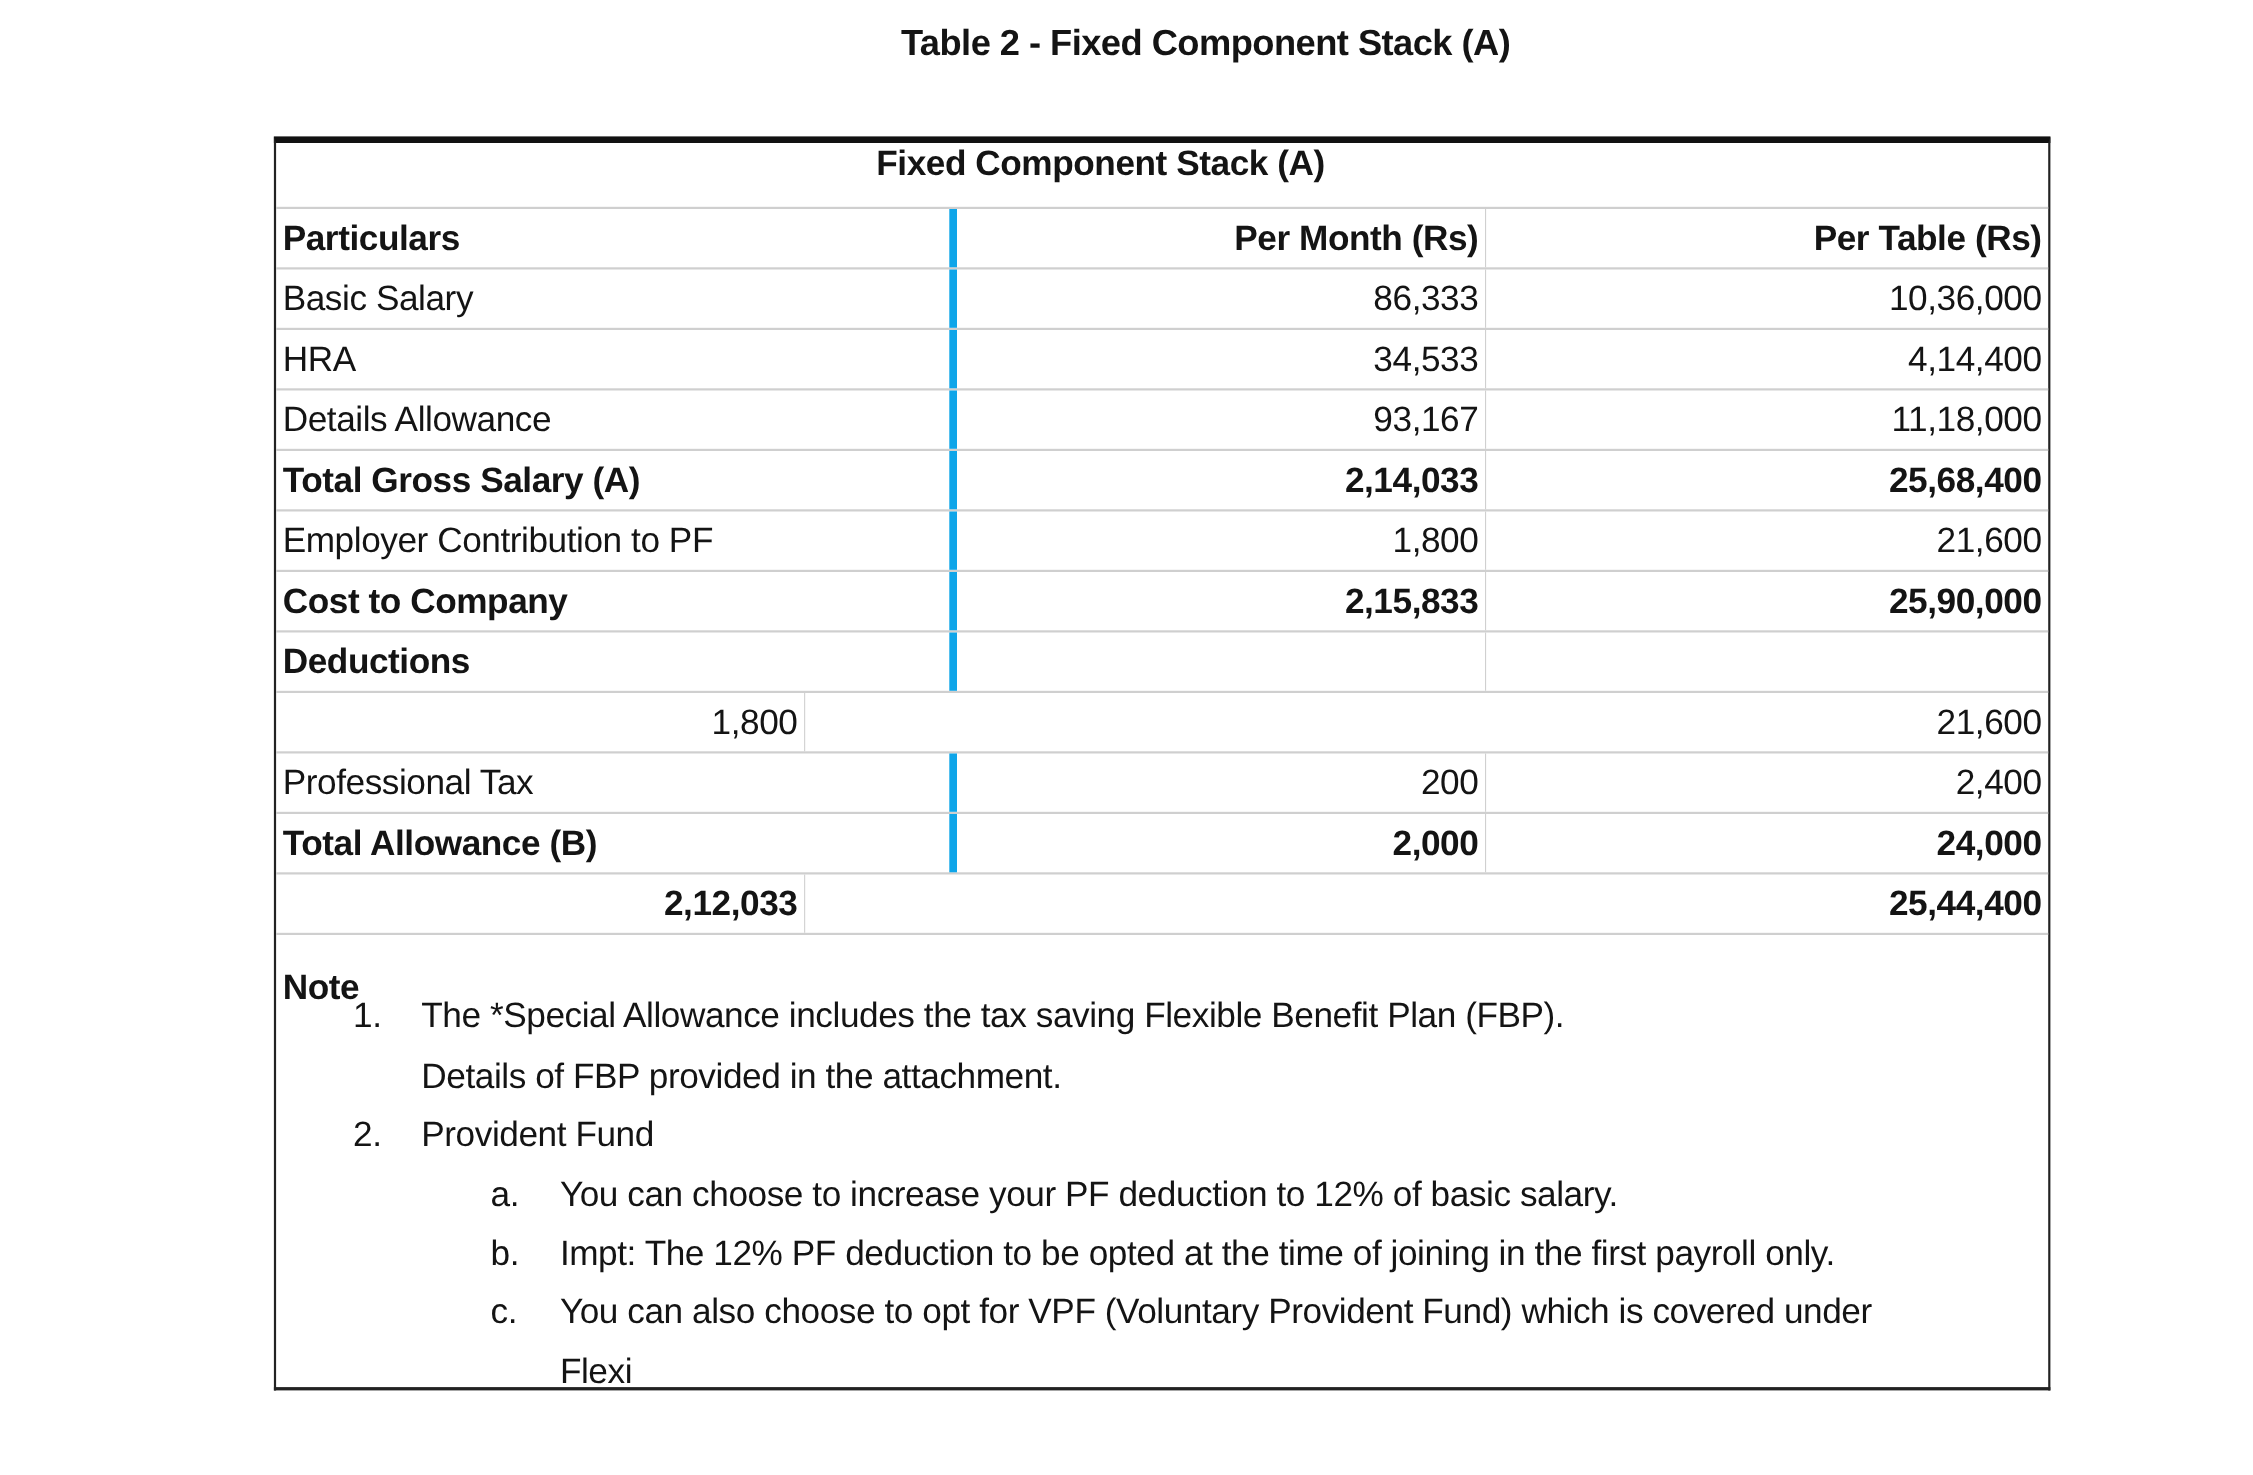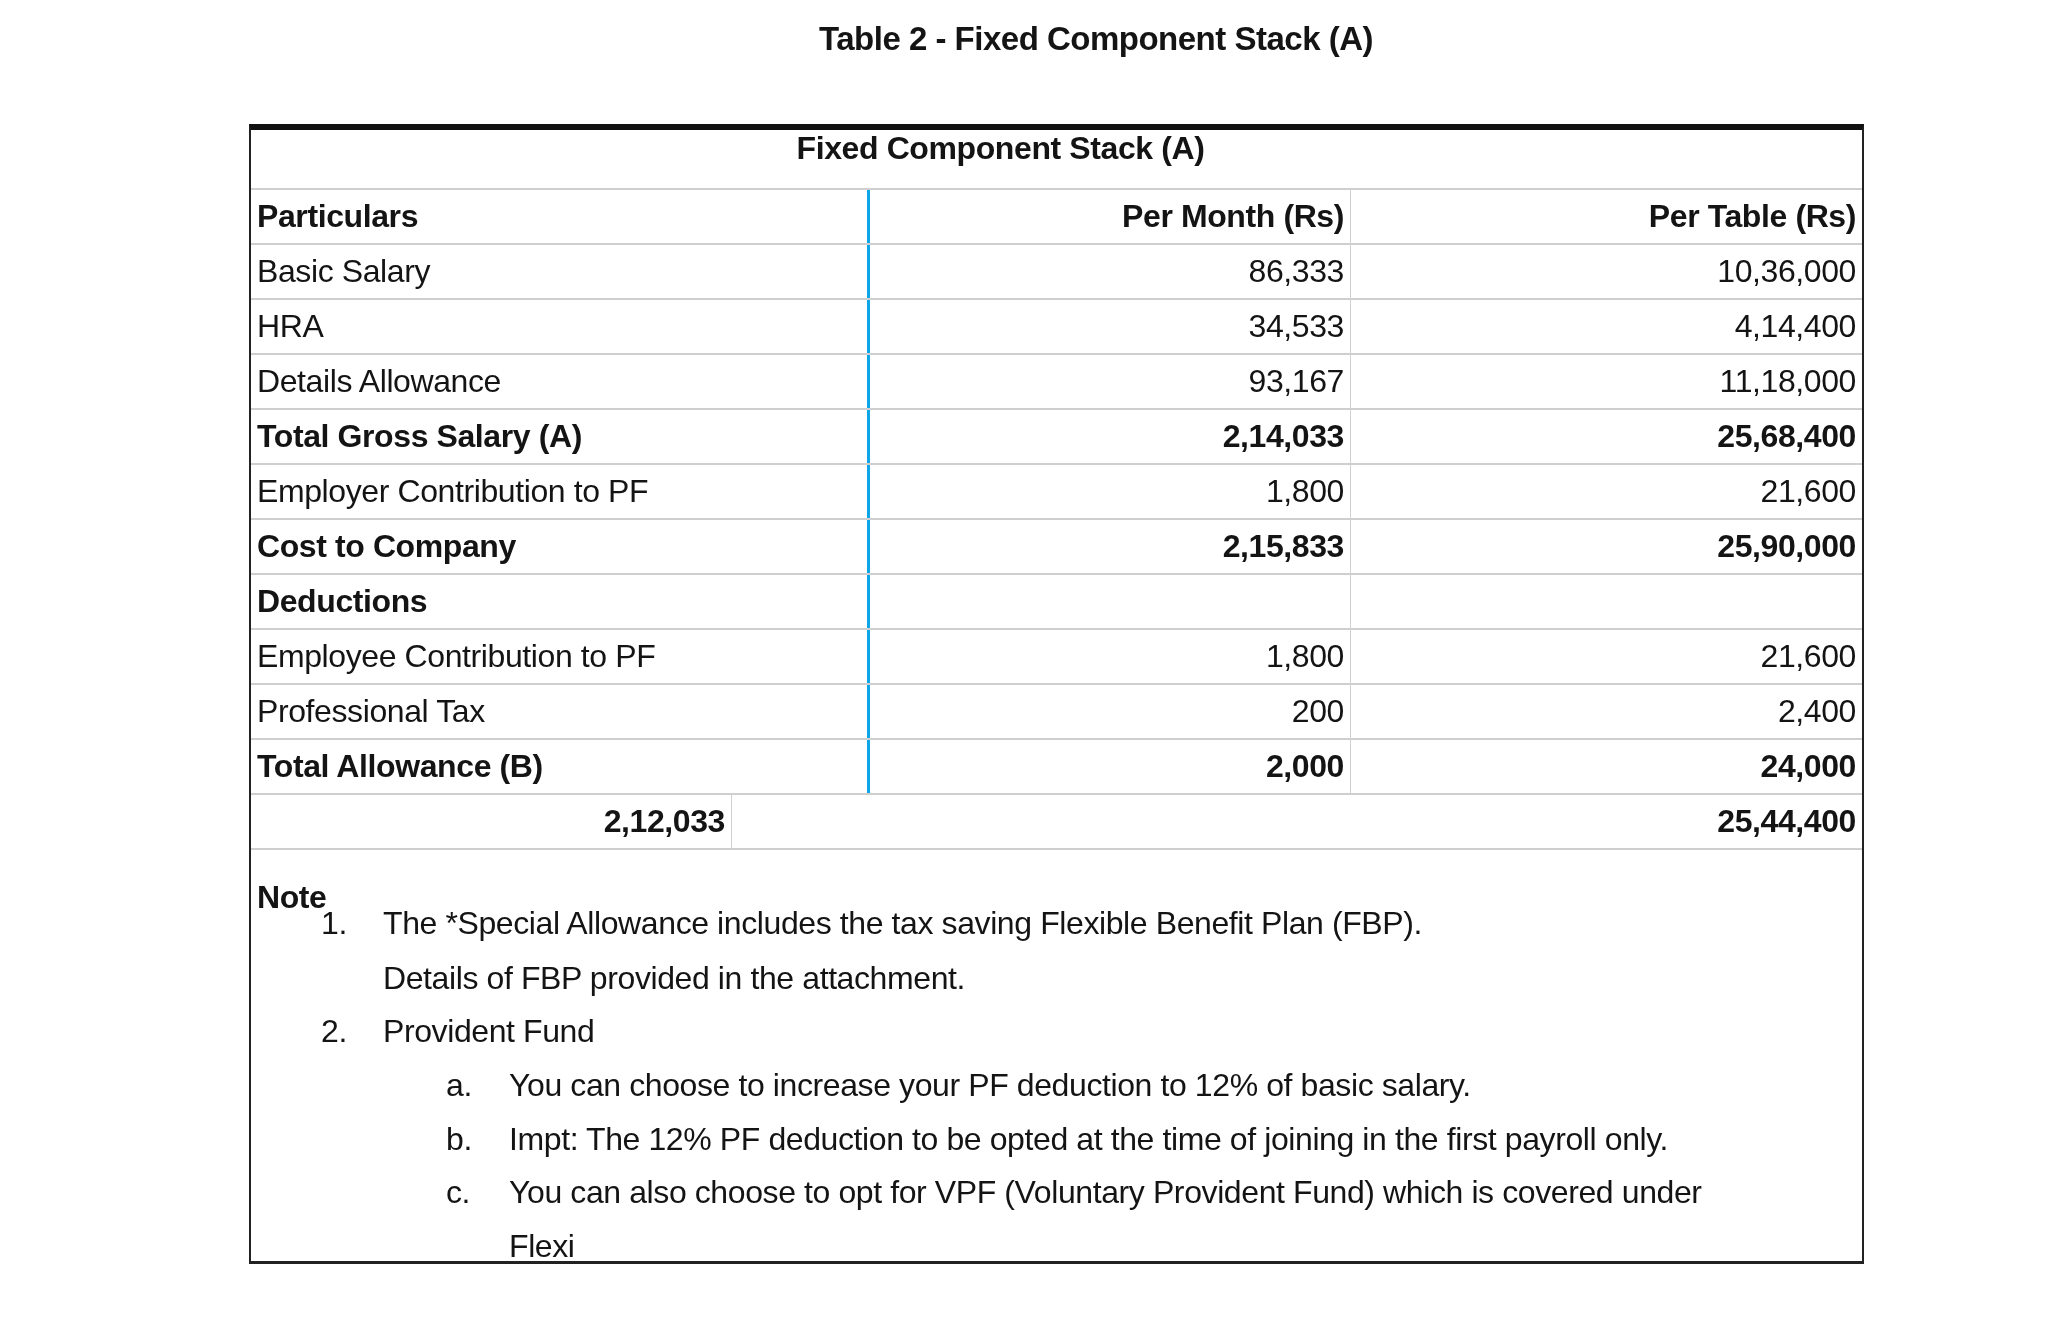--- a/index.html
+++ b/index.html
@@ -9,21 +9,21 @@
            font-weight:bold; font-size:33px; letter-spacing:-0.5px; }
   .tbl { position:absolute; left:249px; top:124px; width:1615px; height:1140px;
          border-left:2px solid #222; border-right:2px solid #222; border-bottom:3px solid #222;
          border-top:6px solid #111; box-sizing:border-box; }
   .hdr-top { position:absolute; left:0; right:0; top:0; height:58px; border-bottom:2px solid #cfcfcf;
              display:flex; align-items:flex-start; justify-content:center; }
   .hdr-top span { font-weight:bold; font-size:32px; letter-spacing:-0.4px; margin-left:-112px; }
   .row { position:absolute; left:0; right:0; height:53px; border-bottom:2px solid #cfcfcf;
          display:flex; font-size:32px; letter-spacing:-0.4px; }
   .row.bold { font-weight:bold; }
-  .c1 { width:619px; padding-left:6px; box-sizing:border-box; border-right:3px solid #0ea5e9;
+  .c1 { width:619px; padding-left:6px; box-sizing:border-box; border-right:7px solid #0ea5e9;
         display:flex; align-items:center; white-space:nowrap; }
   .c2 { width:481px; padding-right:6px; box-sizing:border-box; border-right:1px solid #d0d0d0;
         display:flex; align-items:center; justify-content:flex-end;text-align:center; }
   .c3 { flex:1; padding-right:6px; box-sizing:border-box; display:flex; align-items:center; justify-content:flex-end; }
   .notes { position:absolute; left:0; right:0; top:715px; font-size:32px; letter-spacing:-0.4px; }
   .note-h { position:absolute; left:6px; top:10px; font-weight:bold;margin-top:24px; }
   .ni { position:absolute; white-space:nowrap; }
   .num { position:absolute; white-space:nowrap; }
 </style>
 </head>
@@ -71,21 +71,20 @@
     <div class="c1">Cost to Company</div>
     <div class="c2">2,15,833</div>
     <div class="c3">25,90,000</div>
   </div>
   <div class="row bold" style="top:445px">
     <div class="c1">Deductions</div>
     <div class="c2"></div>
     <div class="c3"></div>
   </div>
   <div class="row" style="top:500px">
-    <div class="c1">Employee Contribution to PF</div>
     <div class="c2">1,800</div>
     <div class="c3">21,600</div>
   </div>
   <div class="row" style="top:555px">
     <div class="c1">Professional Tax</div>
     <div class="c2">200</div>
     <div class="c3">2,400</div>
   </div>
   <div class="row bold" style="top:610px">
     <div class="c1">Total Allowance (B)</div>

